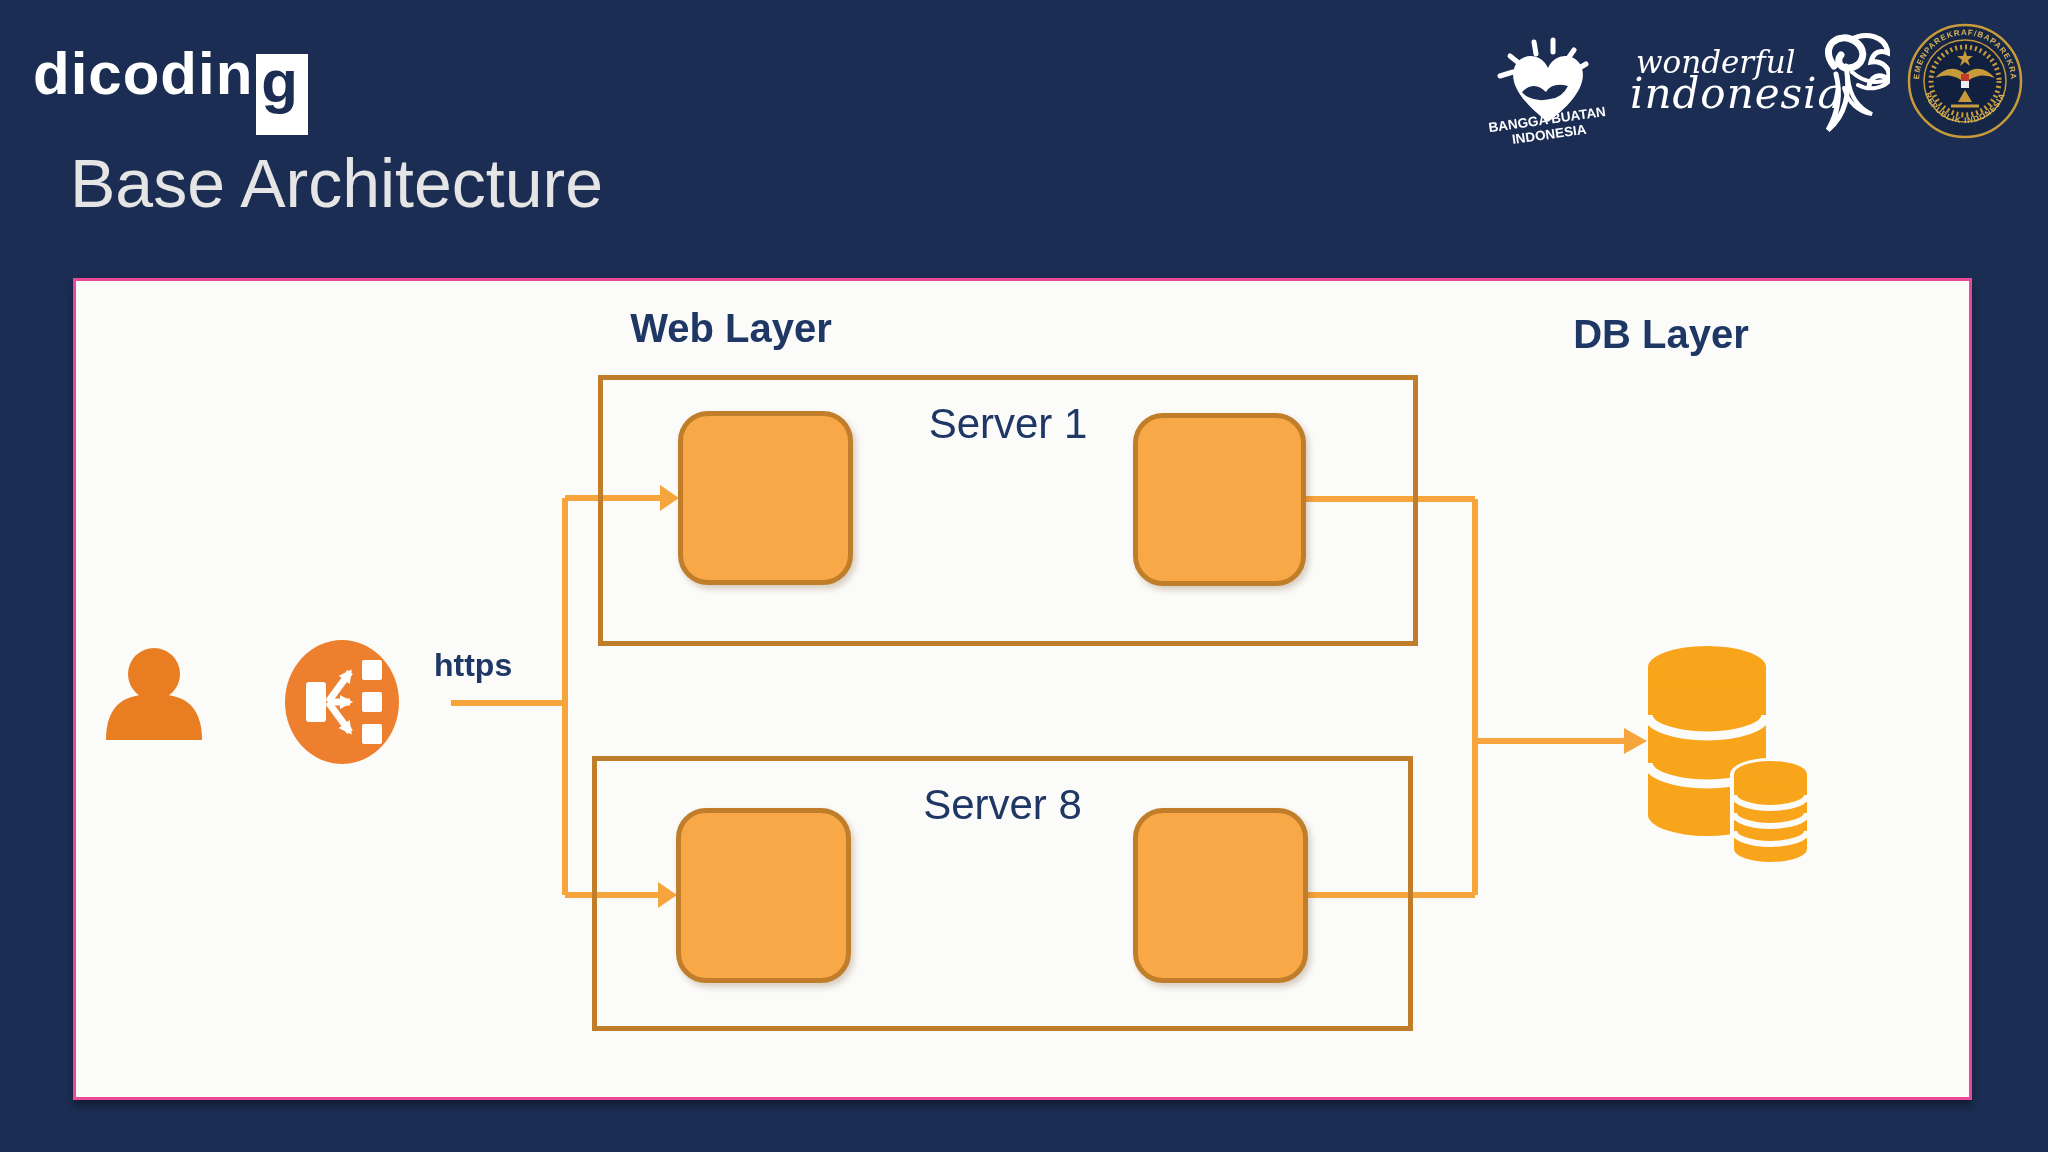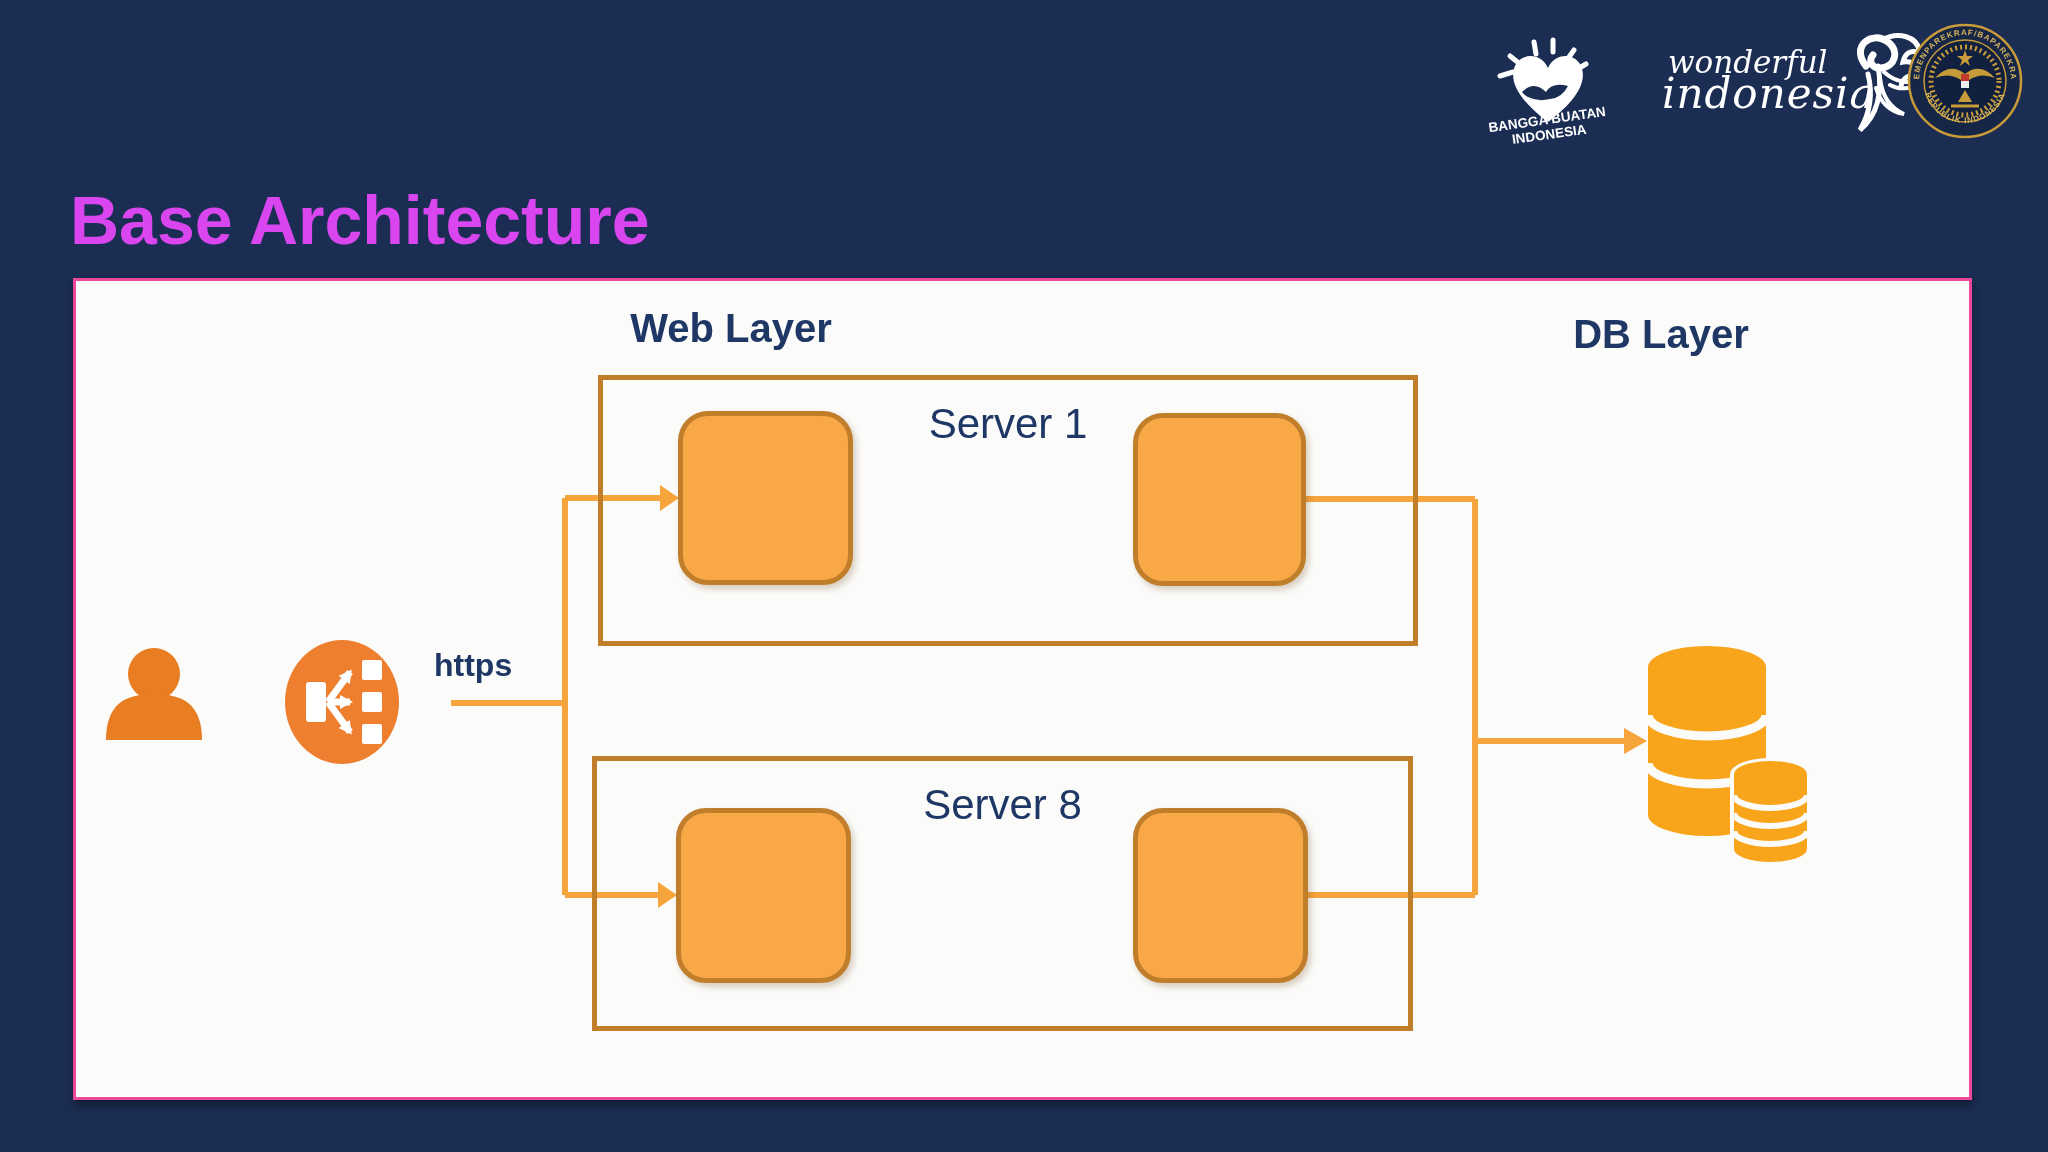--- a/index.html
+++ b/index.html
@@ -5,25 +5,25 @@
   html,body{margin:0;padding:0;background:#1B2D52;}
   .slide{
     position:relative;width:2048px;height:1152px;overflow:hidden;
     background:#1B2D52;font-family:"Liberation Sans",sans-serif;
   }
   
   .brand{position:absolute;left:33px;top:44px;font-size:60px;font-weight:bold;
          color:#FFFFFF;letter-spacing:1px;line-height:1;}
   .brand .g-box{display:inline-block;background:#FFFFFF;color:#1B2D52;
          padding:2px 9px 28px 5px;margin-left:3px;transform:translateY(8px);line-height:0.85;}
-  .page-title{position:absolute;left:70px;top:144px;font-size:68px;font-weight:bold;
-         color:#d946ef;letter-spacing:0;margin-top:37px;}
+  .page-title{position:absolute;left:70px;top:144px;font-size:68px;font-weight:normal;
+         color:#e5e5e5;letter-spacing:0;}
   .logo{position:absolute;}
   .logo-bbi{left:1486px;top:34px;}
-  .logo-wi{left:1628px;top:28px;margin-left:32px;}
+  .logo-wi{left:1628px;top:28px;}
   .logo-seal{left:1906px;top:22px;}
   
   .panel{position:absolute;left:73px;top:278px;width:1899px;height:822px;
          box-sizing:border-box;background:#FBFBFA;border:3px solid #ec4899;
          box-shadow:0 6px 8px rgba(0,0,0,0.35);}
   .layer-label{position:absolute;font-size:40px;font-weight:bold;color:#1E3765;
          text-align:center;}
   .label-web{left:495px;top:25px;width:320px;}
   .label-business{left:955px;top:21px;width:390px;}
   .label-db{left:1425px;top:31px;width:320px;}
@@ -41,20 +41,23 @@
   .abs{position:absolute;}
   .connectors{position:absolute;left:0;top:0;}
   svg text{font-family:"Liberation Sans",sans-serif;}
   .wi-script{font-family:"DejaVu Serif",serif;font-style:italic;}
 </style>
 </head>
 <body>
 
 <div class="slide">
 
+  <div class="brand">
+    <span>dicodin</span><span class="g-box">g</span>
+  </div>
 
   <div class="page-title">Base Architecture</div>
 
   <div class="logo logo-bbi">
     <svg width="128" height="112" viewBox="0 0 128 112">
       <g stroke="#FFFFFF" stroke-width="5" stroke-linecap="round">
         <line x1="14" y1="42" x2="27" y2="38"></line>
         <line x1="24" y1="22" x2="34" y2="30"></line>
         <line x1="48" y1="8" x2="50" y2="20"></line>
         <line x1="67" y1="6" x2="67" y2="18"></line>

